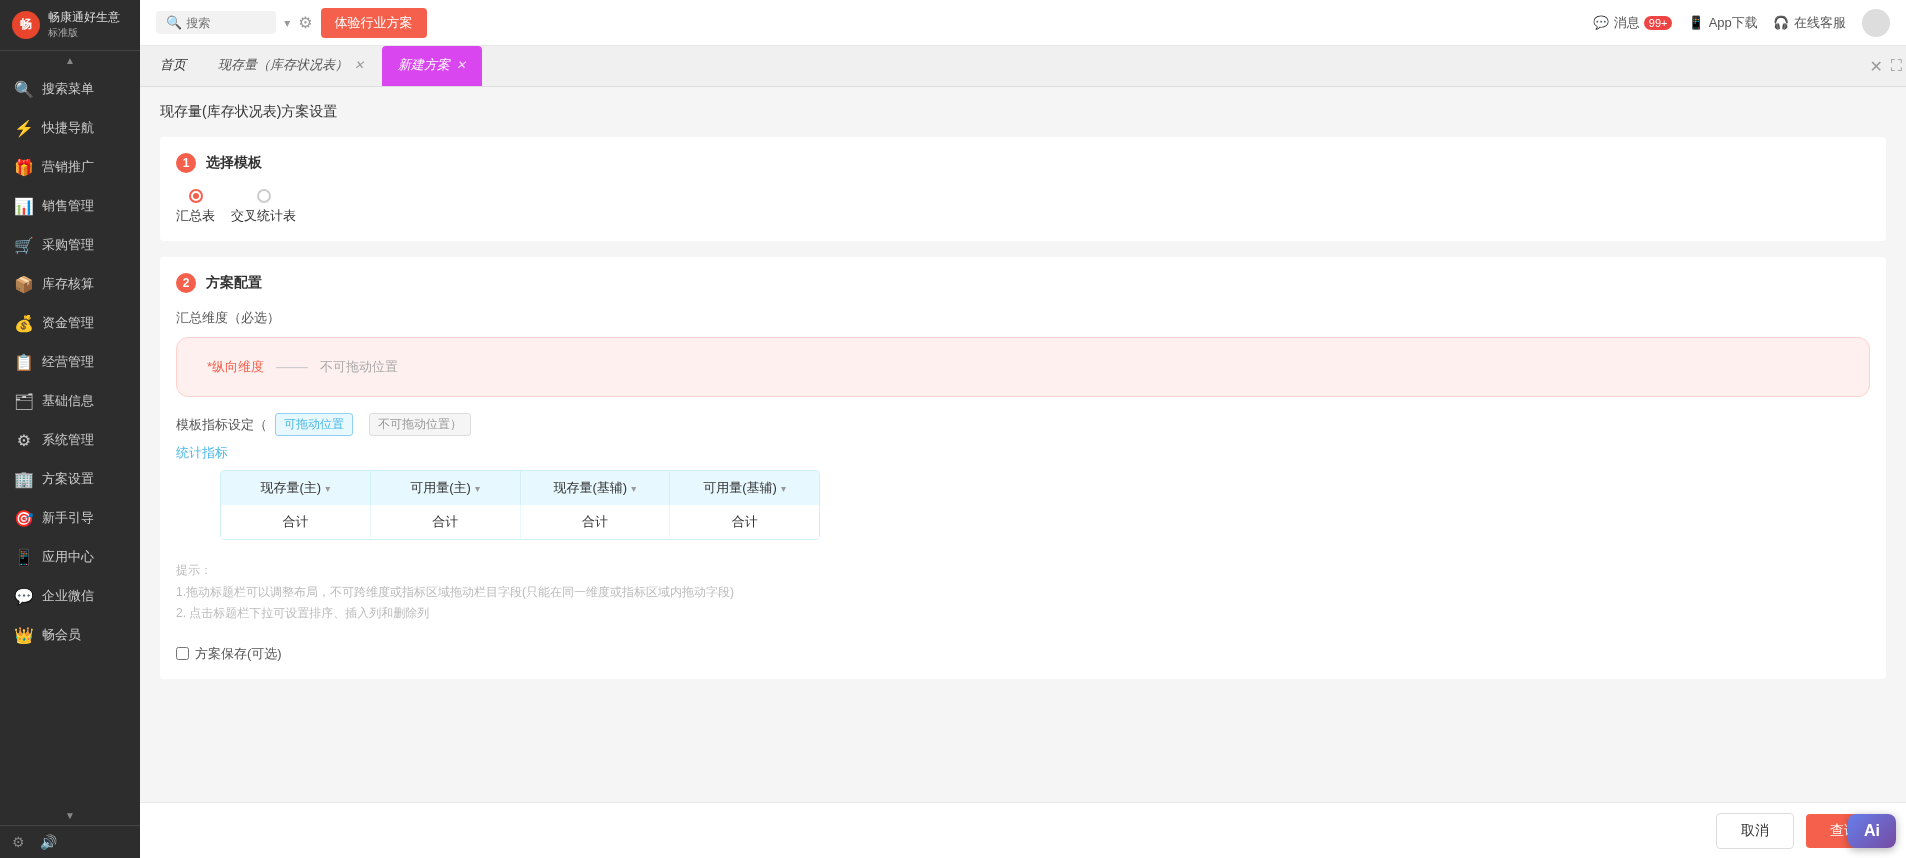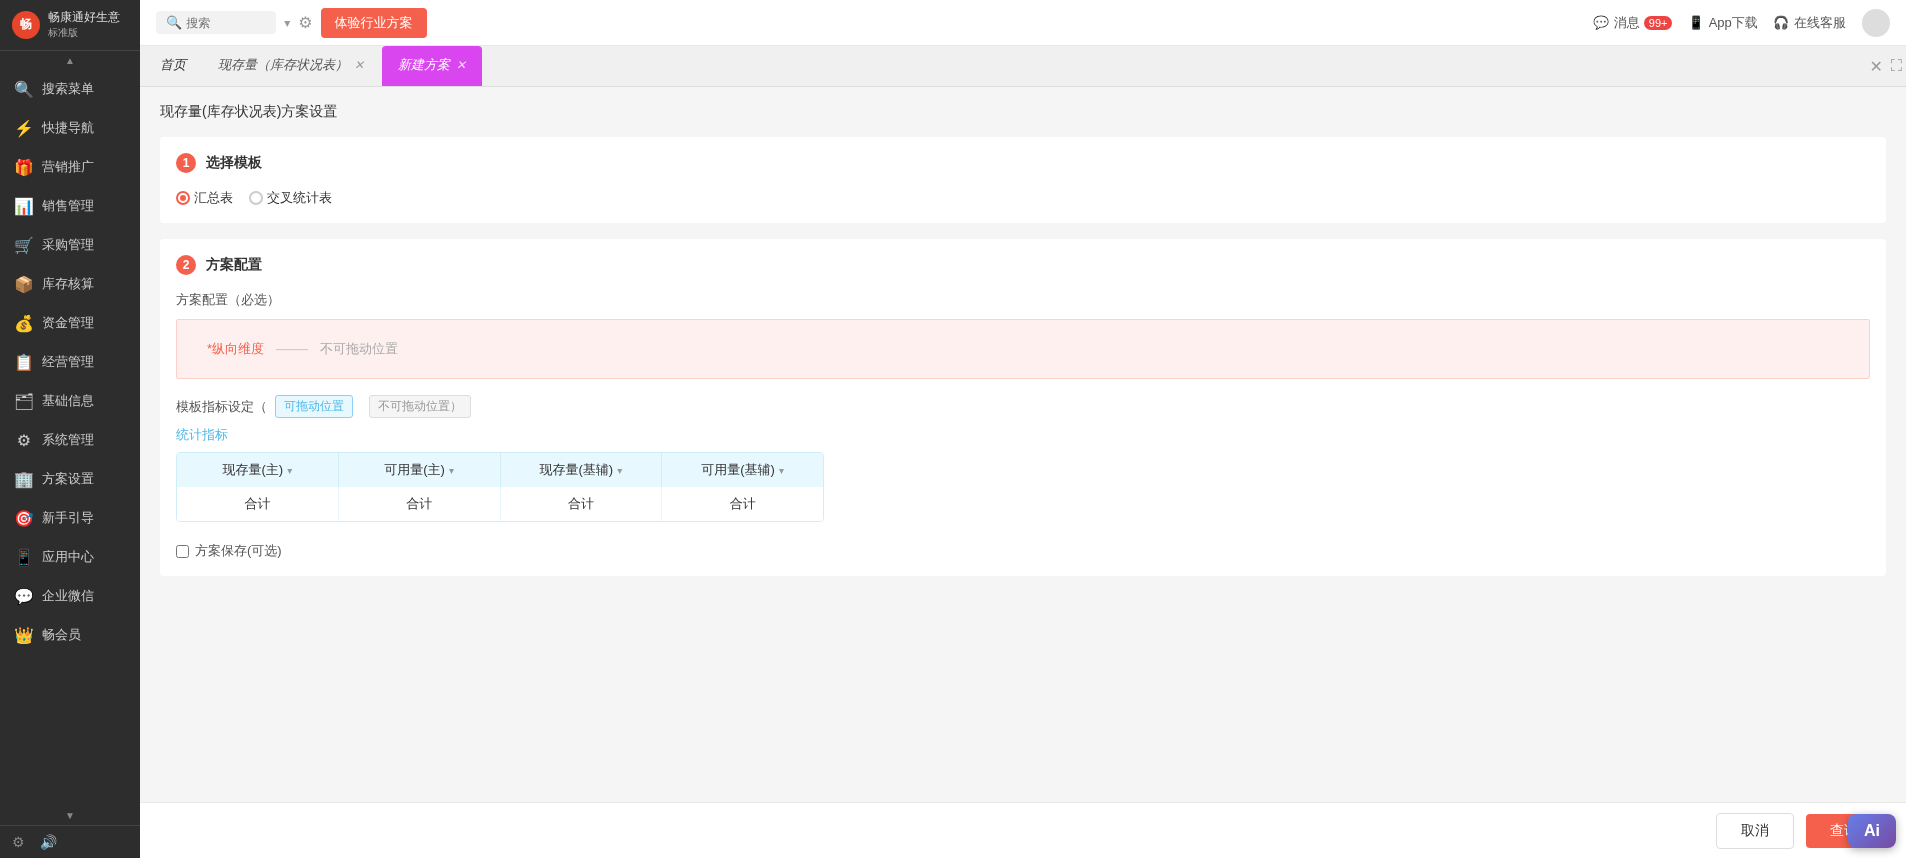--- a/index.html
+++ b/index.html
@@ -106,33 +106,33 @@
 
     .section-header { display: flex; align-items: center; gap: 10px; margin-bottom: 16px; }
     .section-num {
       background: #f5604c; color: white; border-radius: 50%;
       width: 20px; height: 20px; display: flex; align-items: center; justify-content: center;
       font-size: 12px; font-weight: bold; flex-shrink: 0;
     }
     .section-title { font-size: 14px; font-weight: bold; color: #333; }
 
     .radio-group { display: flex; align-items: center; gap: 16px; }
-    .radio-item { display: flex; align-items: center; gap: 4px; cursor: pointer; font-size: 13px; color: #333; }
+    .radio-item { display: flex; align-items: center; gap: 4px; cursor: pointer; font-size: 13px; color: #333; flex-direction: column; }
     .radio-dot {
       width: 14px; height: 14px; border-radius: 50%;
       border: 2px solid #ccc; display: flex; align-items: center; justify-content: center;
     }
     .radio-dot.checked { border-color: #f5604c; }
     .radio-dot.checked::after { content:''; width:6px; height:6px; background:#f5604c; border-radius:50%; }
 
     .scheme-config { }
     .config-label { font-size: 13px; color: #555; margin-bottom: 10px; }
 
     .dim-selector {
-      background: #fff0f0; border: 1px solid #ffd0cc; border-radius: 2px;
+      background: #fff0f0; border: 1px solid #ffd0cc; border-radius: 12px;
       padding: 20px 30px; display: flex; align-items: center; gap: 12px;
       color: #f5604c; font-size: 13px; margin-bottom: 16px;
     }
     .dim-required { color: #f5604c; }
     .dim-arrow { color: #ccc; font-size: 16px; }
     .dim-placeholder { color: #aaa; }
 
     .indicator-settings { margin-top: 16px; }
     .indicator-label { font-size: 13px; color: #555; margin-bottom: 8px; display: flex; align-items: center; gap: 8px; }
     .indicator-badge-movable {
@@ -141,21 +141,22 @@
     }
     .indicator-badge-fixed {
       background: #f5f5f5; border: 1px solid #ddd; border-radius: 3px;
       padding: 2px 8px; font-size: 12px; color: #999;
     }
 
     .stats-section-label { color: #4db8e8; font-size: 13px; margin-bottom: 8px; }
 
     .stats-table {
       border: 1px solid #d0eef8; border-radius: 4px; overflow: hidden;
-      width: 648px;
+      width: 600px;
+      margin-left: 44px;
     }
     .stats-table-header {
       display: flex; background: #e8f8ff;
     }
     .stats-col {
       flex: 1; display: flex; align-items: center; justify-content: center;
       padding: 8px 4px; border-right: 1px solid #d0eef8; font-size: 13px; color: #333;
       gap: 4px;
     }
     .stats-col:last-child { border-right: none; }
@@ -351,21 +352,21 @@
         </label>
       </div>
     </div>
 
     <div class="section scheme-config">
       <div class="section-header">
         <div class="section-num">2</div>
         <div class="section-title">方案配置</div>
       </div>
 
-      <div class="config-label">方案配置（必选）</div>
+      <div class="config-label">汇总维度（必选）</div>
 
       <div class="dim-selector">
         <span class="dim-required">*纵向维度</span>
         <span class="dim-arrow">——</span>
         <span class="dim-placeholder">不可拖动位置</span>
       </div>
 
       <div class="indicator-settings">
         <div class="indicator-label">
           <span>模板指标设定（</span>
@@ -396,20 +397,25 @@
             </div>
           </div>
           <div class="stats-table-body">
             <div class="stats-cell">合计</div>
             <div class="stats-cell">合计</div>
             <div class="stats-cell">合计</div>
             <div class="stats-cell">合计</div>
           </div>
         </div>
 
+        <div class="tips">
+          <div>提示：</div>
+          <div>1.拖动标题栏可以调整布局，不可跨维度或指标区域拖动栏目字段(只能在同一维度或指标区域内拖动字段)</div>
+          <div>2. 点击标题栏下拉可设置排序、插入列和删除列</div>
+        </div>
       </div>
 
       <div class="footer-checkbox">
         <input type="checkbox" id="save-scheme" style="">
         <label class="footer-checkbox-label" for="save-scheme">方案保存(可选)</label>
       </div>
     </div>
   </div>
 
   <div class="bottom-bar">

